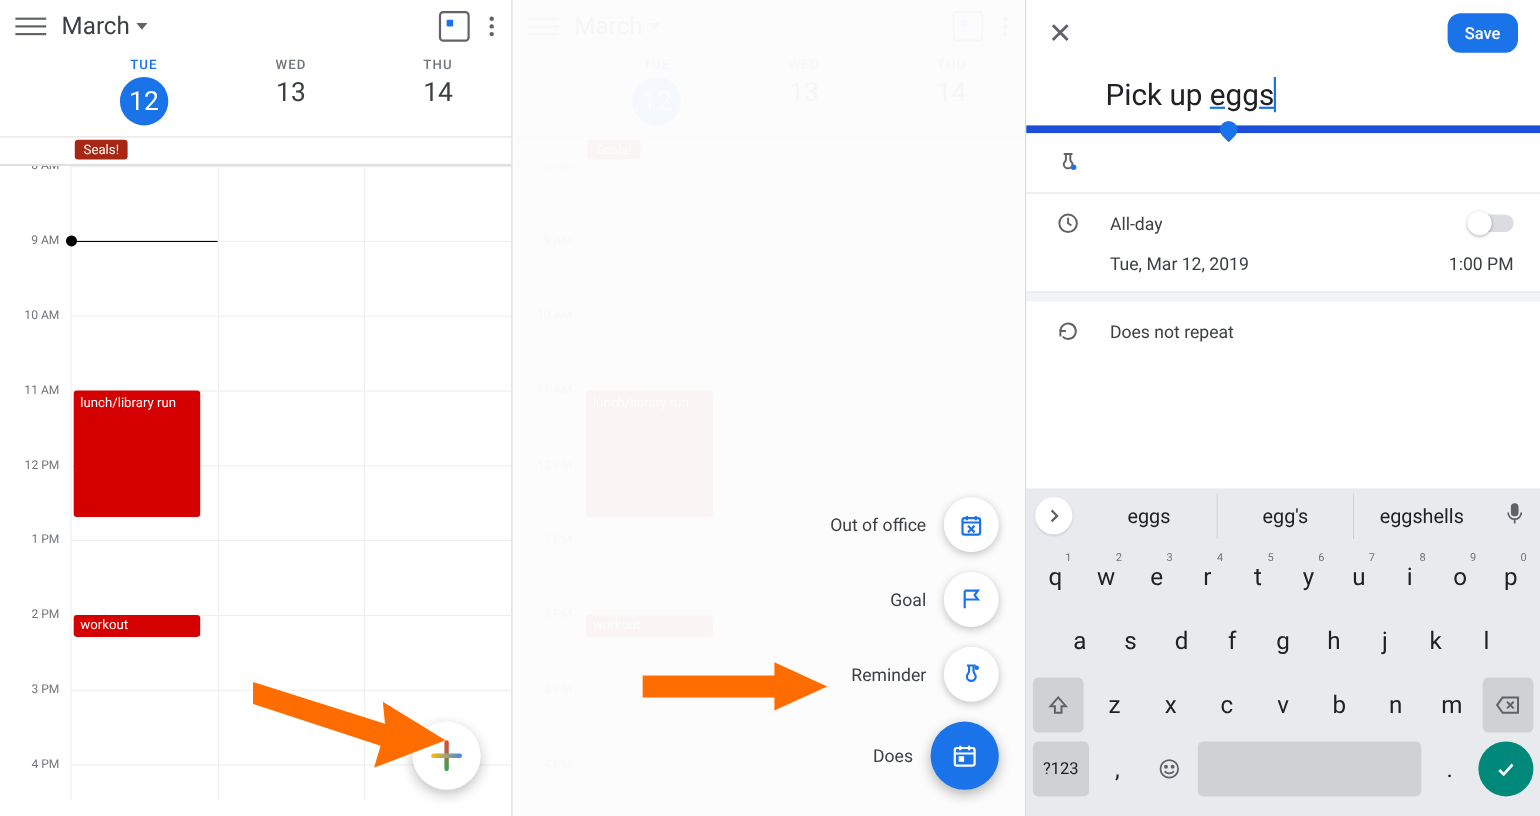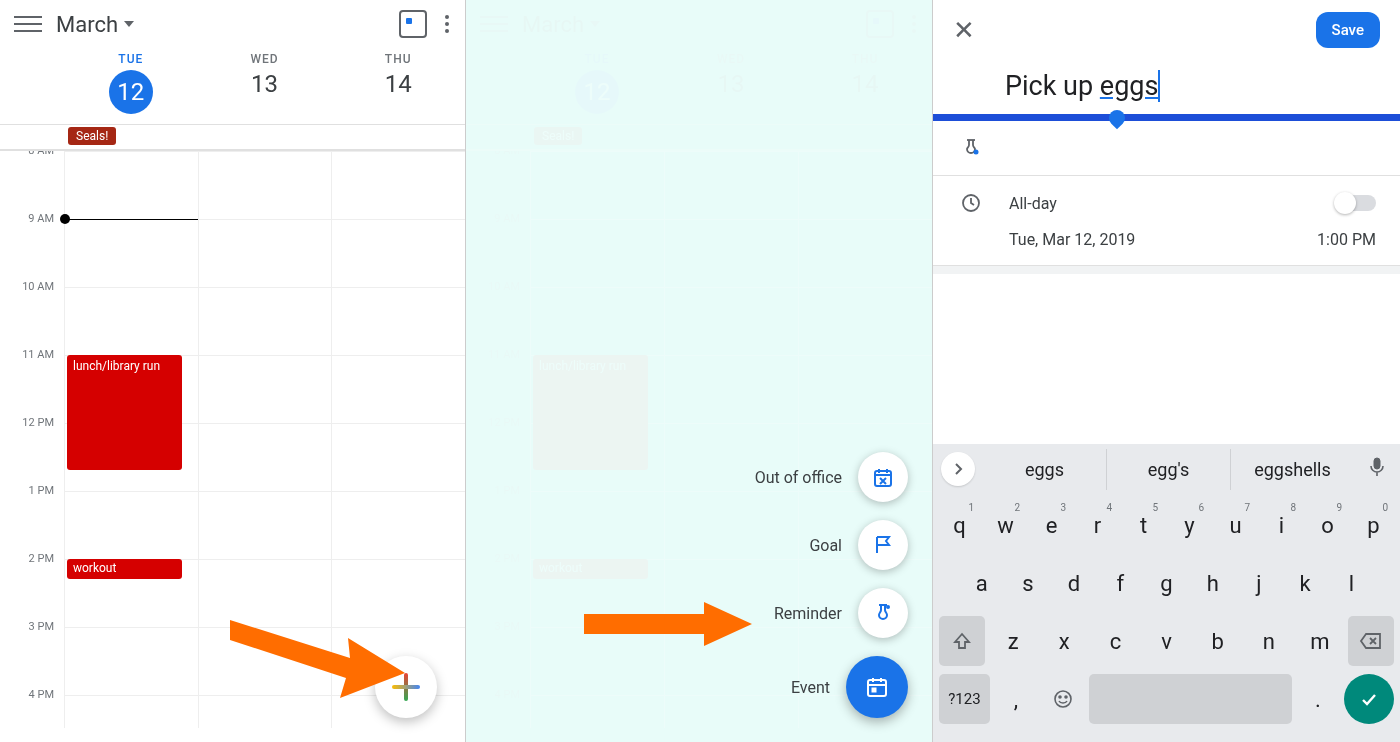--- a/index.html
+++ b/index.html
@@ -1,21 +1,21 @@
 <!DOCTYPE html>
 <html><head>
 <meta charset="utf-8">
 <style>
   * { box-sizing: border-box; margin: 0; padding: 0; font-family: -apple-system, Roboto, "Helvetica Neue", Arial, sans-serif; }
   body { width: 1400px; height: 742px; overflow: hidden; background: #fff; }
   .panels { display: flex; width: 100%; height: 100%; }
   .panel { position: relative; height: 100%; border-right: 1px solid #ccc; }
   .panel:last-child { border-right: none; }
   .p1 { width: 466px; background: #fff; }
-  .p2 { width: 467px; background: #5eead4; }
+  .p2 { width: 467px; background: #e5e5e5; }
   .p3 { width: 467px; background: #fff; }
 
   
   .p1-header { display: flex; align-items: center; padding: 10px 12px 10px 14px; gap: 14px; }
   .hamburger { width: 28px; height: 28px; display: flex; flex-direction: column; justify-content: center; gap: 5px; cursor: pointer; }
   .hamburger span { height: 2px; background: #5f6368; }
   .month-label { font-size: 22px; color: #3c4043; display: flex; align-items: center; gap: 6px; }
   .month-label:after { content:""; border-left:5px solid transparent; border-right:5px solid transparent; border-top:6px solid #5f6368; }
   .spacer { flex:1; }
   .today-icon { width:28px;height:28px;border:2px solid #5f6368;border-radius:4px;position:relative; }
@@ -315,21 +315,21 @@
         <span class="sd-label">Reminder</span>
         <div class="sd-btn">
           <svg width="24" height="24">
               <path d="M10 4v5c0 2-2 3-2 5a4 4 0 008 0c0-2-2-3-2-5V4"></path>
               <path d="M8 4h8"></path>
               <circle cx="17" cy="6" r="2" fill="#1a73e8" stroke="none"></circle>
             </svg>
         </div>
       </div>
       <div class="sd-row">
-        <span class="sd-label">Event</span>
+        <span class="sd-label">Does</span>
         <div class="sd-main">
           <svg width="26" height="26">
               <rect x="4" y="6" width="18" height="16" rx="2" stroke="#fff" fill="none" stroke-width="2"></rect>
               <path d="M4 11h18M9 4v4M17 4v4" stroke="#fff" stroke-width="2"></path>
               <rect x="8" y="14" width="4" height="4" fill="#fff"></rect>
             </svg>
         </div>
       </div>
     </div>
 
@@ -368,20 +368,29 @@
       </div>
       <div>All-day</div>
       <div class="toggle"></div>
     </div>
     <div class="form-row" style="padding-top:8px;padding-left:76px;">
       <div>Tue, Mar 12, 2019</div>
       <div class="time-val">1:00 PM</div>
     </div>
     <div class="divider-thick"></div>
 
+    <div class="form-row noborder">
+      <div class="ico">
+        <svg width="22" height="22" stroke="#5f6368" fill="none" stroke-width="1.8">
+            <path d="M4 11a7 7 0 1 1 2 5"></path>
+            <path d="M4 16v-5h5"></path>
+          </svg>
+      </div>
+      <div>Does not repeat</div>
+    </div>
 
     <div class="kb">
       <div class="kb-suggest">
         <div class="sug-arrow">
           <svg width="14" height="14" stroke="#5f6368" fill="none" stroke-width="2">
               <path d="M5 2l5 5-5 5"></path>
             </svg>
         </div>
         <div class="sugs">
           <div class="sug">eggs</div>

